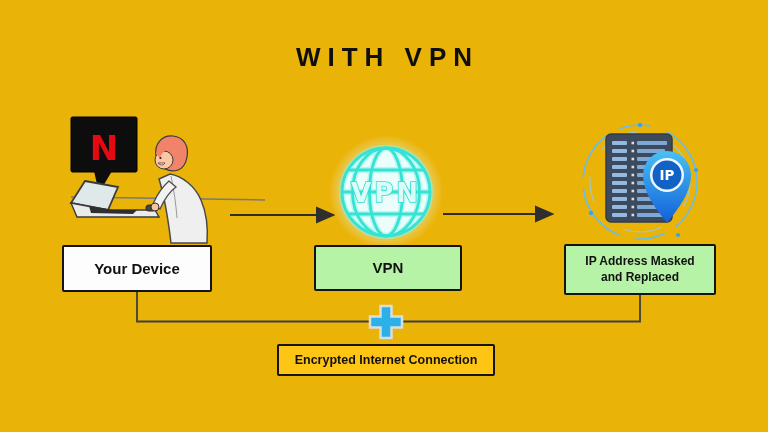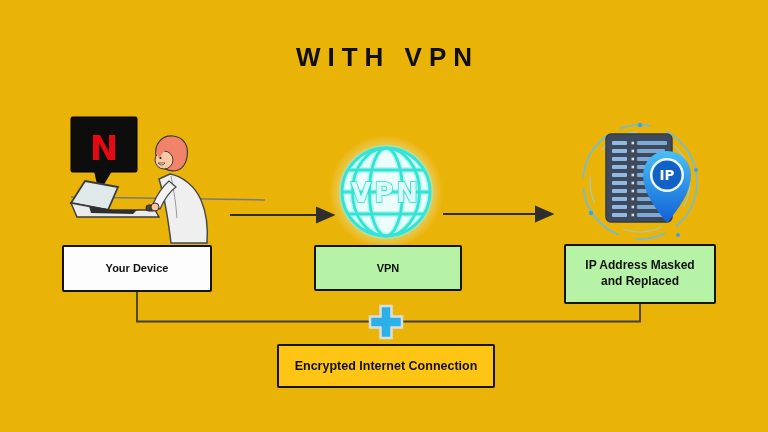--- a/index.html
+++ b/index.html
@@ -3,25 +3,25 @@
 <meta charset="utf-8">
 <style>
   html,body{margin:0;padding:0;background:#fff;}
   .stage{position:relative;width:768px;height:432px;background:#eab308;overflow:hidden;
          font-family:"Liberation Sans","DejaVu Sans",sans-serif;}
   .title{position:absolute;top:42px;left:0;right:0;text-align:center;
          font-size:26px;font-weight:800;letter-spacing:7px;padding-left:7px;color:#0f0f0f;}
   .abs{position:absolute;}
   .box{position:absolute;box-sizing:border-box;display:flex;align-items:center;justify-content:center;
        text-align:center;border:2.5px solid #141414;border-radius:2px;background:#fdfdfd;
-       font-weight:700;font-size:11px;color:#111;line-height:1.3;}
+       font-weight:700;font-size:15px;color:#111;line-height:1.3;}
   #box-device{left:62px;top:245px;width:150px;height:47px;}
   #box-vpn{left:314px;top:245px;width:148px;height:46px;background:#b6f3a6;}
-  #box-ip{left:564px;top:244px;width:152px;height:60px;background:#b6f3a6;font-size:12px;padding:0 9px;}
-  #box-enc{left:277px;top:344px;width:218px;height:44px;background:#ffc515;font-size:12.5px;text-align:center;}
+  #box-ip{left:564px;top:244px;width:152px;height:51px;background:#b6f3a6;font-size:12px;padding:0 9px;}
+  #box-enc{left:277px;top:344px;width:218px;height:32px;background:#ffc515;font-size:12.5px;text-align:center;}
   svg{display:block;}
 </style>
 </head>
 <body>
 
 <div class="stage">
 
   <div class="title">WITH VPN</div>
 
   <svg class="abs" style="left:326px;top:132px" width="120" height="120" viewBox="0 0 120 120">

